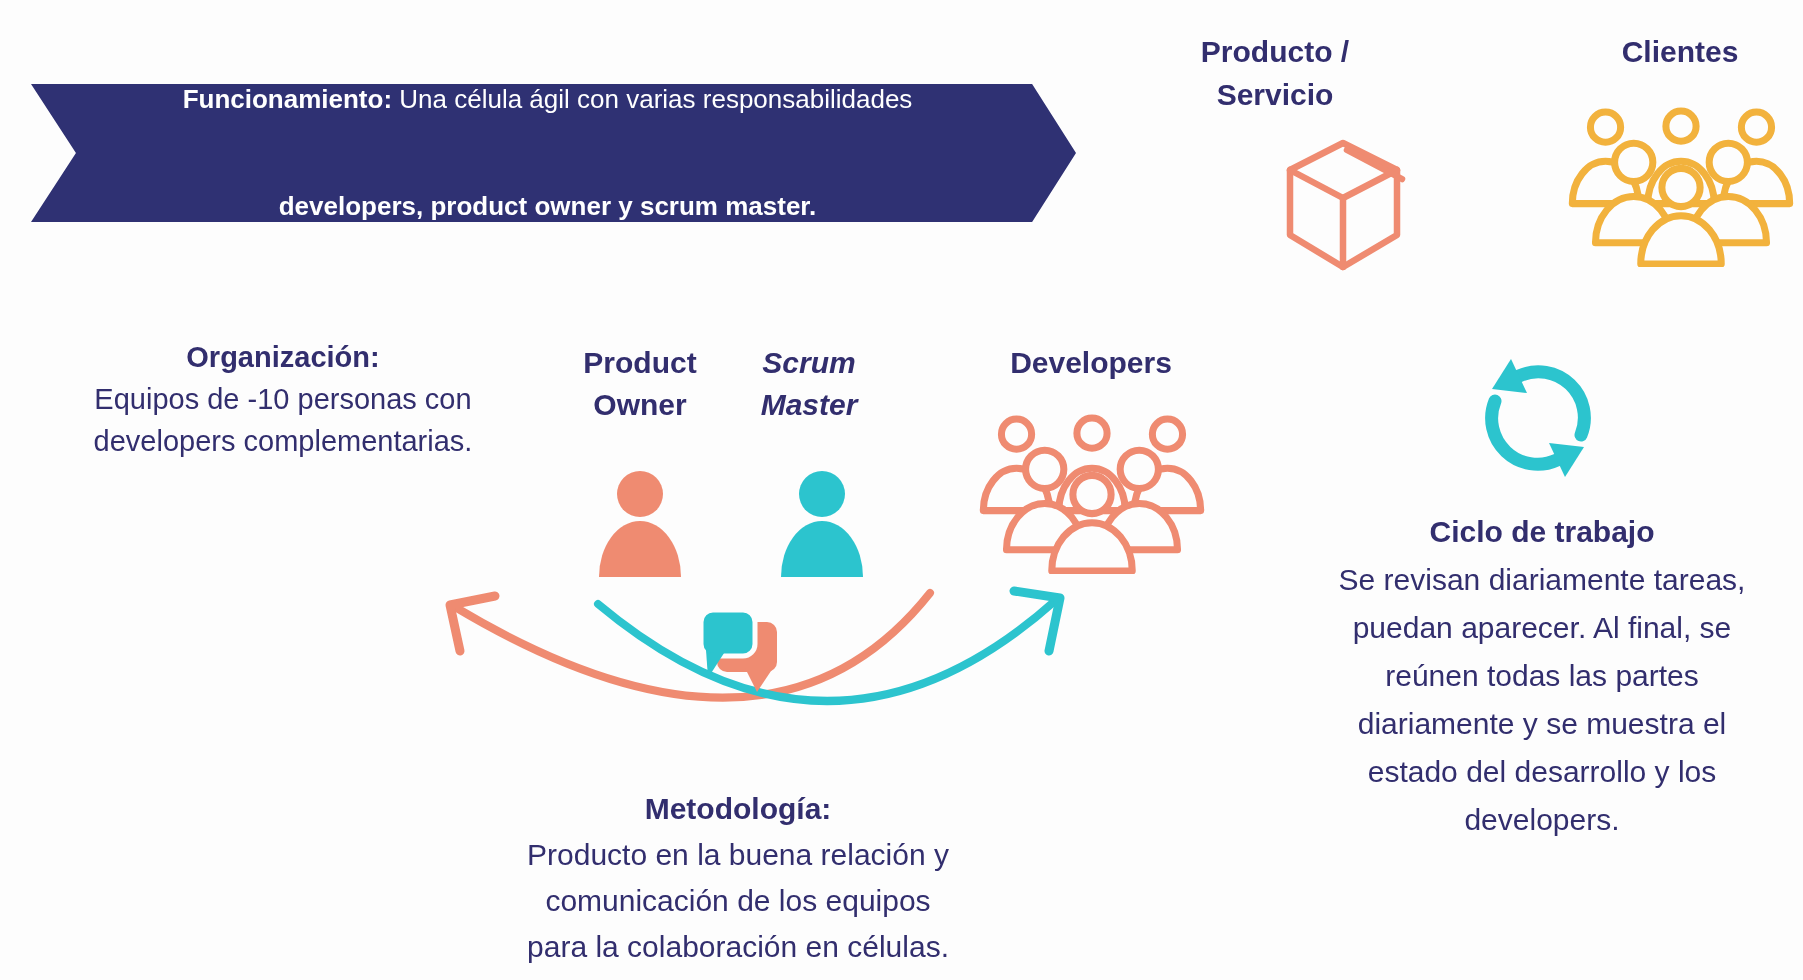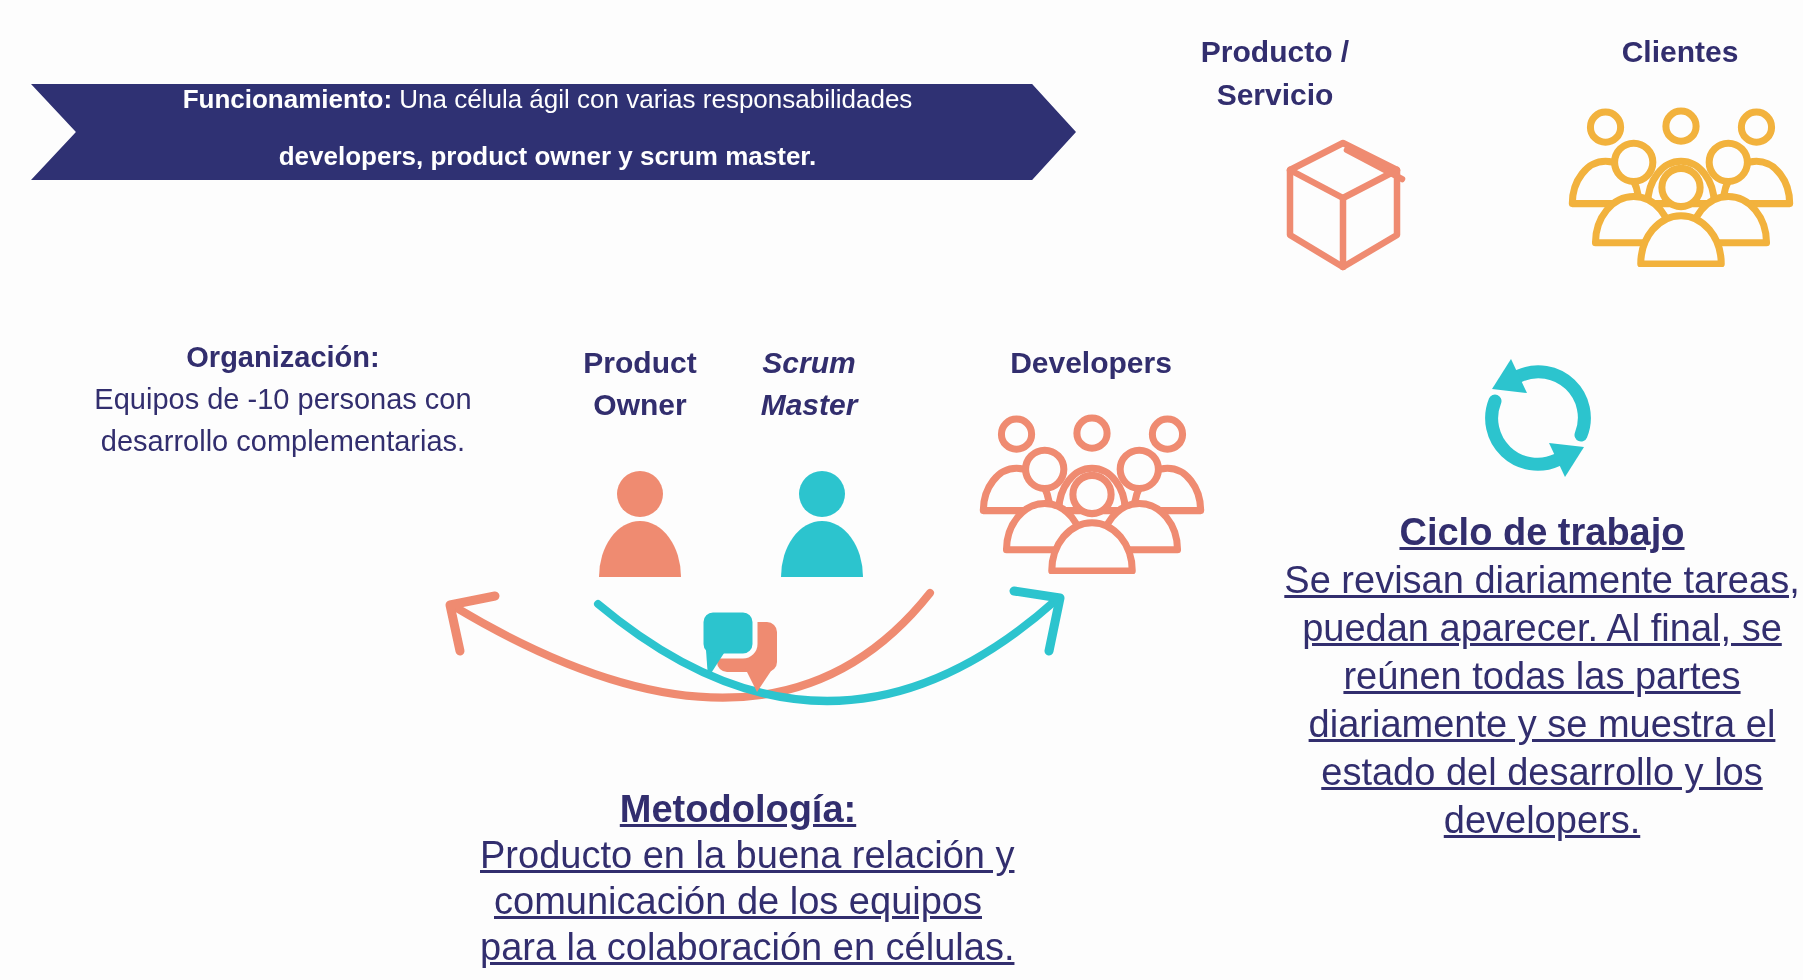--- a/index.html
+++ b/index.html
@@ -9,32 +9,32 @@
   *{margin:0;padding:0;box-sizing:border-box;}
   html,body{background:#e8e8e8;}
   body{font-family:"Liberation Sans","DejaVu Sans",sans-serif;}
   #canvas{position:relative;width:1803px;height:980px;background:var(--bg);overflow:hidden;}
 
   .txt{color:var(--navy);}
   .b{font-weight:700;}
 
   
   .banner{
-    position:absolute;left:31px;top:84px;width:1045px;height:96px;
+    position:absolute;left:31px;top:84px;width:1045px;height:138px;
     background:var(--banner);
     clip-path:polygon(0% 0%,95.8% 0%,100% 50%,95.8% 100%,0% 100%,4.3% 50%);
-    display:flex;flex-direction:column;justify-content:flex-start;align-items:center;
+    display:flex;flex-direction:column;justify-content:space-between;align-items:center;
     gap:26px;padding-left:58px;padding-right:70px;
   }
   .banner .line{color:var(--white);font-size:26px;white-space:nowrap;text-align:center;}
 
   .label{position:absolute;text-align:center;font-size:30px;font-weight:700;line-height:43px;white-space:nowrap;}
   .block{position:absolute;text-align:center;font-size:29px;line-height:42px;}
   .block .line, .para .line{white-space:nowrap;}
-  .para{position:absolute;text-align:center;font-size:38px;text-decoration:underline;}
+  .para{position:absolute;text-align:center;font-size:30px;}
 
   svg{position:absolute;display:block;}
   .salmon{color:var(--salmon);}
   .tealc{color:var(--teal);}
   .yellowc{color:var(--yellow);}
 </style>
 </head>
 <body>
 
 <div id="canvas">
@@ -83,21 +83,21 @@
   </svg>
 
   <div class="label txt" style="left:1565px;top:30px;width:230px;">Clientes</div>
   <svg class="yellowc" style="left:1567px;top:106px;" width="228" height="161" viewBox="0 0 226 160">
     <use href="#crowd"></use>
   </svg>
 
   <div class="block txt" style="left:25px;top:336px;width:516px;">
     <div class="line b">Organización:</div>
     <div class="line">Equipos de -10 personas con</div>
-    <div class="line">desarrollo complementarias.</div>
+    <div class="line">developers complementarias.</div>
   </div>
 
   <div class="label txt" style="left:565px;top:342px;width:150px;line-height:42px;">
     <div>Product</div>
     <div>Owner</div>
   </div>
   <div class="label txt" style="left:734px;top:342px;width:150px;line-height:42px;font-style:italic;">
     <div>Scrum</div>
     <div>Master</div>
   </div>

